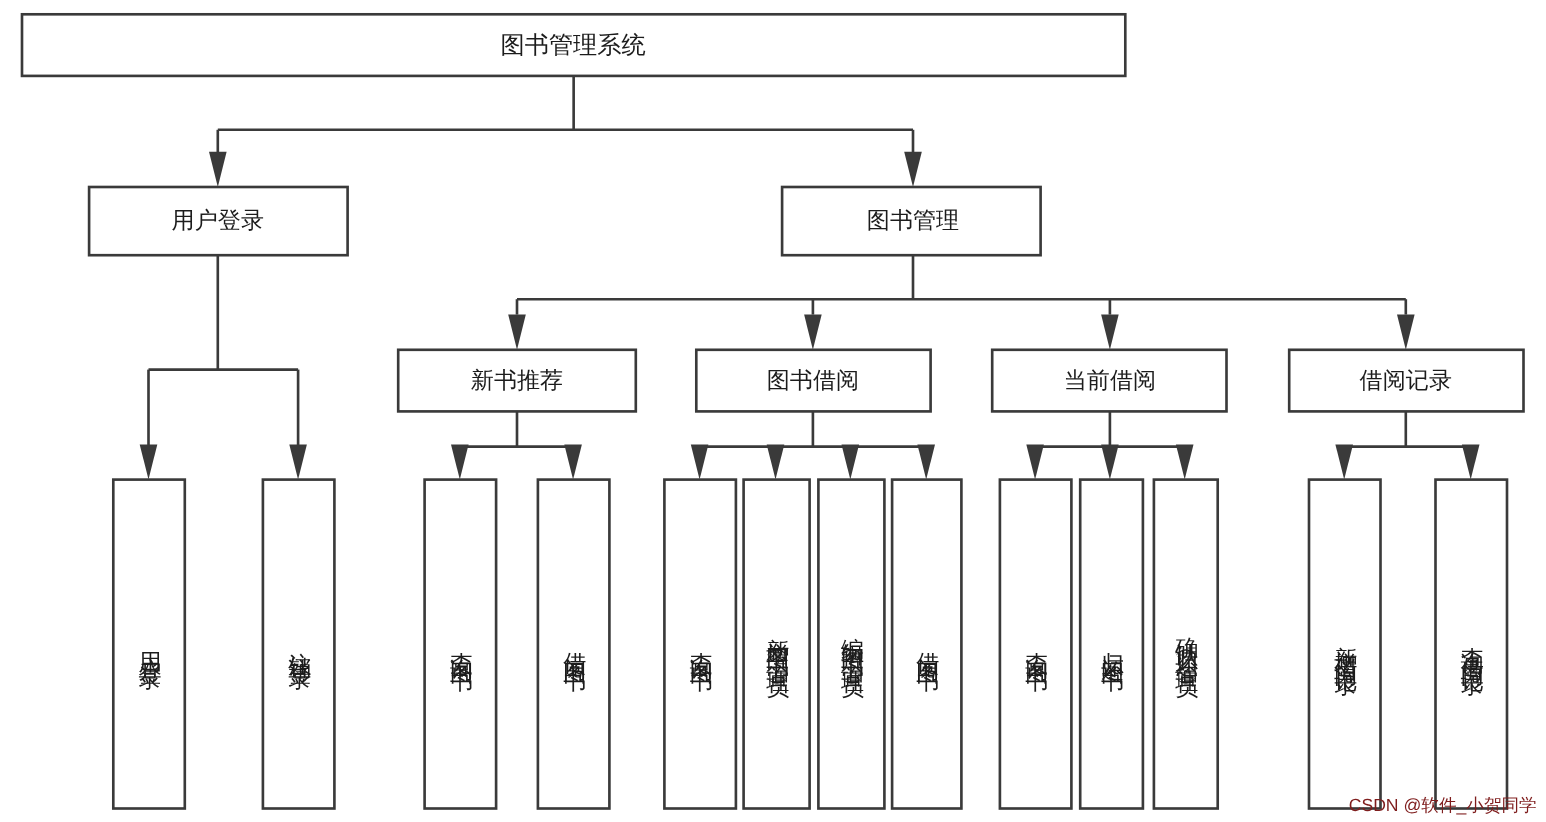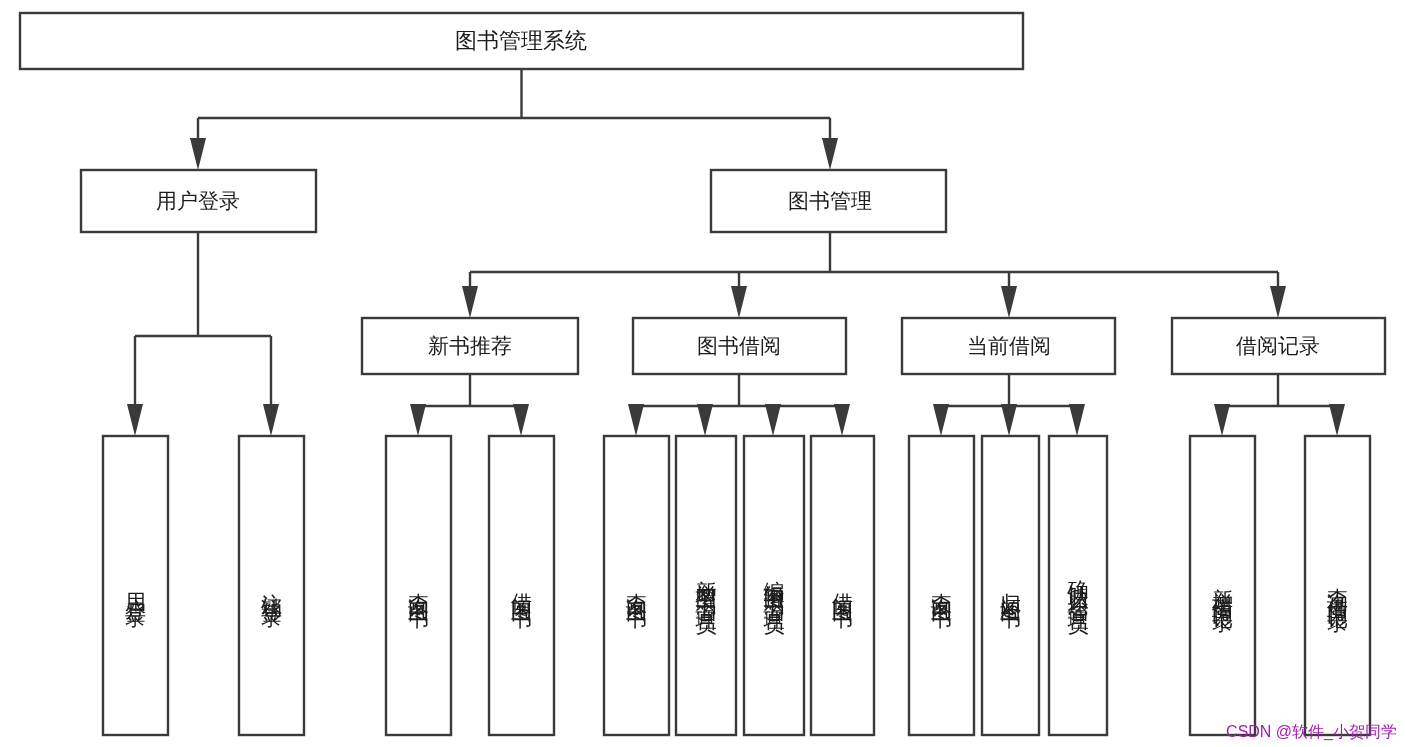--- a/index.html
+++ b/index.html
@@ -25,21 +25,21 @@
     font-family:"Liberation Sans","DejaVu Sans",sans-serif;
     font-size:21px;color:#1c1c1c;
     letter-spacing:5px;
     display:flex;align-items:center;justify-content:center;
     white-space:nowrap;
     pointer-events:none;
   }
   .watermark{
     position:absolute;right:8px;bottom:4px;
     font-family:"Liberation Sans","DejaVu Sans",sans-serif;
-    font-size:16px;color:#a21caf;
+    font-size:16px;color:#7f1d1d;
     white-space:nowrap;
   }
 </style>
 </head>
 <body>
 
 <svg id="chart" viewBox="0 0 1405 747" xmlns="http://www.w3.org/2000/svg">
 
   <path class="conn" d="M 521.5 69 L 521.5 118"></path>
 

